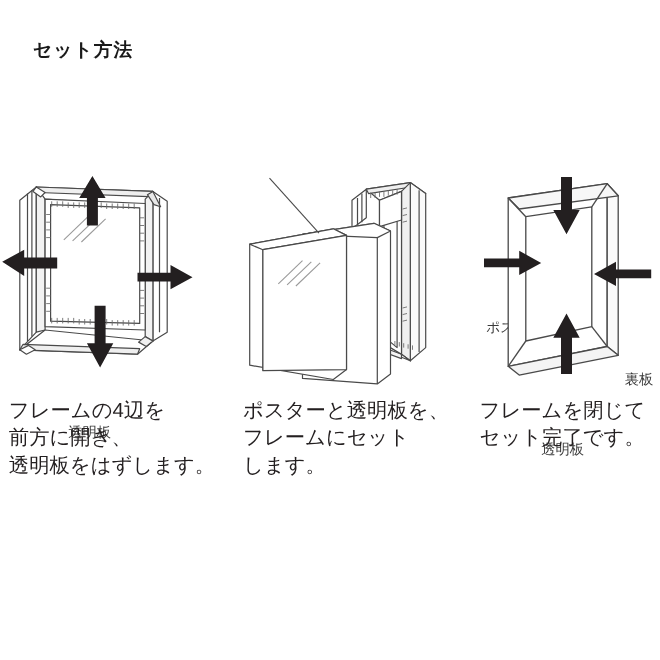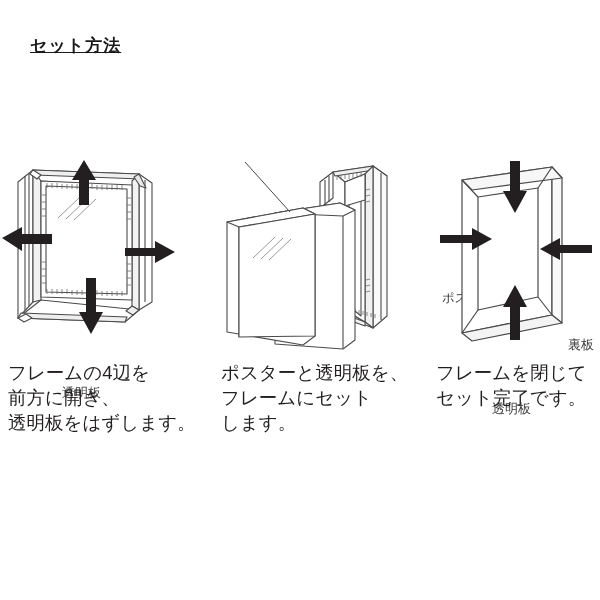--- a/index.html
+++ b/index.html
@@ -6,21 +6,21 @@
   body{
     width:600px;height:600px;background:#ffffff;
     font-family:"Liberation Sans","DejaVu Sans",sans-serif;
     color:#231f20;overflow:hidden;position:relative;
   }
   #page{position:absolute;left:0;top:0;width:600px;height:600px;}
 
   .title{
     position:absolute;left:30px;top:34px;
     font-size:17px;font-weight:bold;letter-spacing:1px;
-    color:#1a1a1a;white-space:nowrap;text-decoration:underline;
+    color:#1a1a1a;white-space:nowrap;
   }
 
   .panel{position:absolute;}
   .fig{position:absolute;left:0;top:0;}
 
   .caption{
     position:absolute;
     font-size:18.5px;line-height:25px;color:#231f20;
     white-space:pre-line;letter-spacing:0px;
   }

